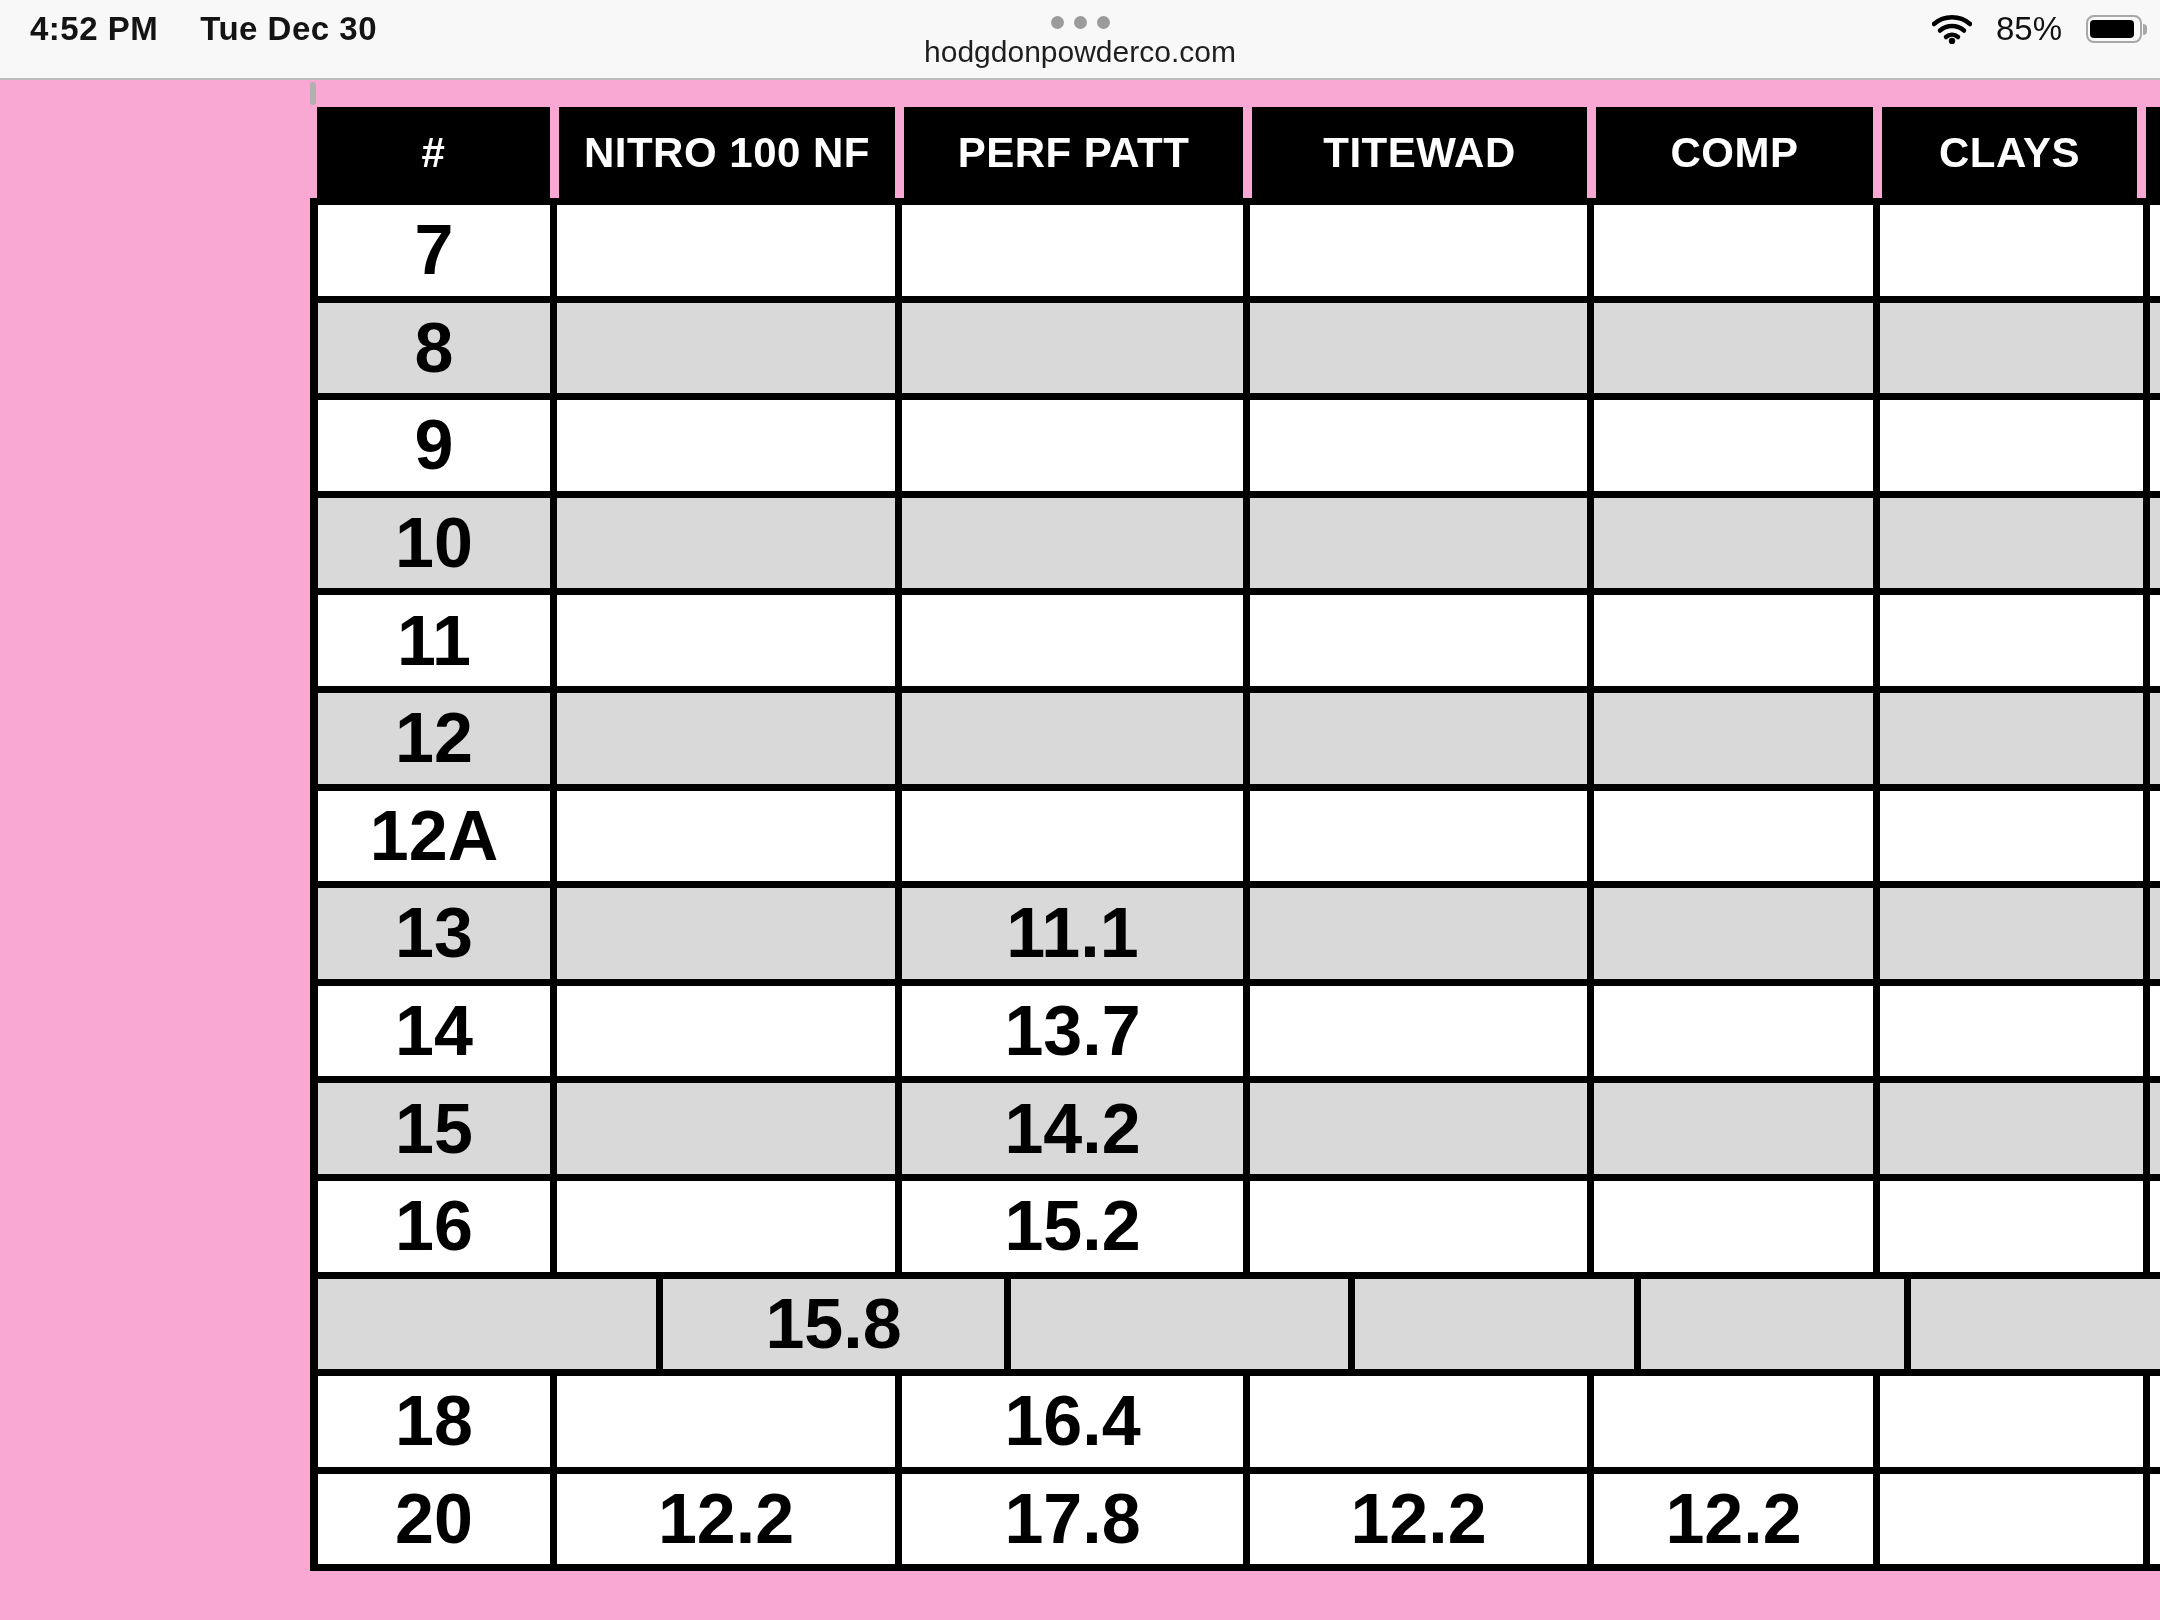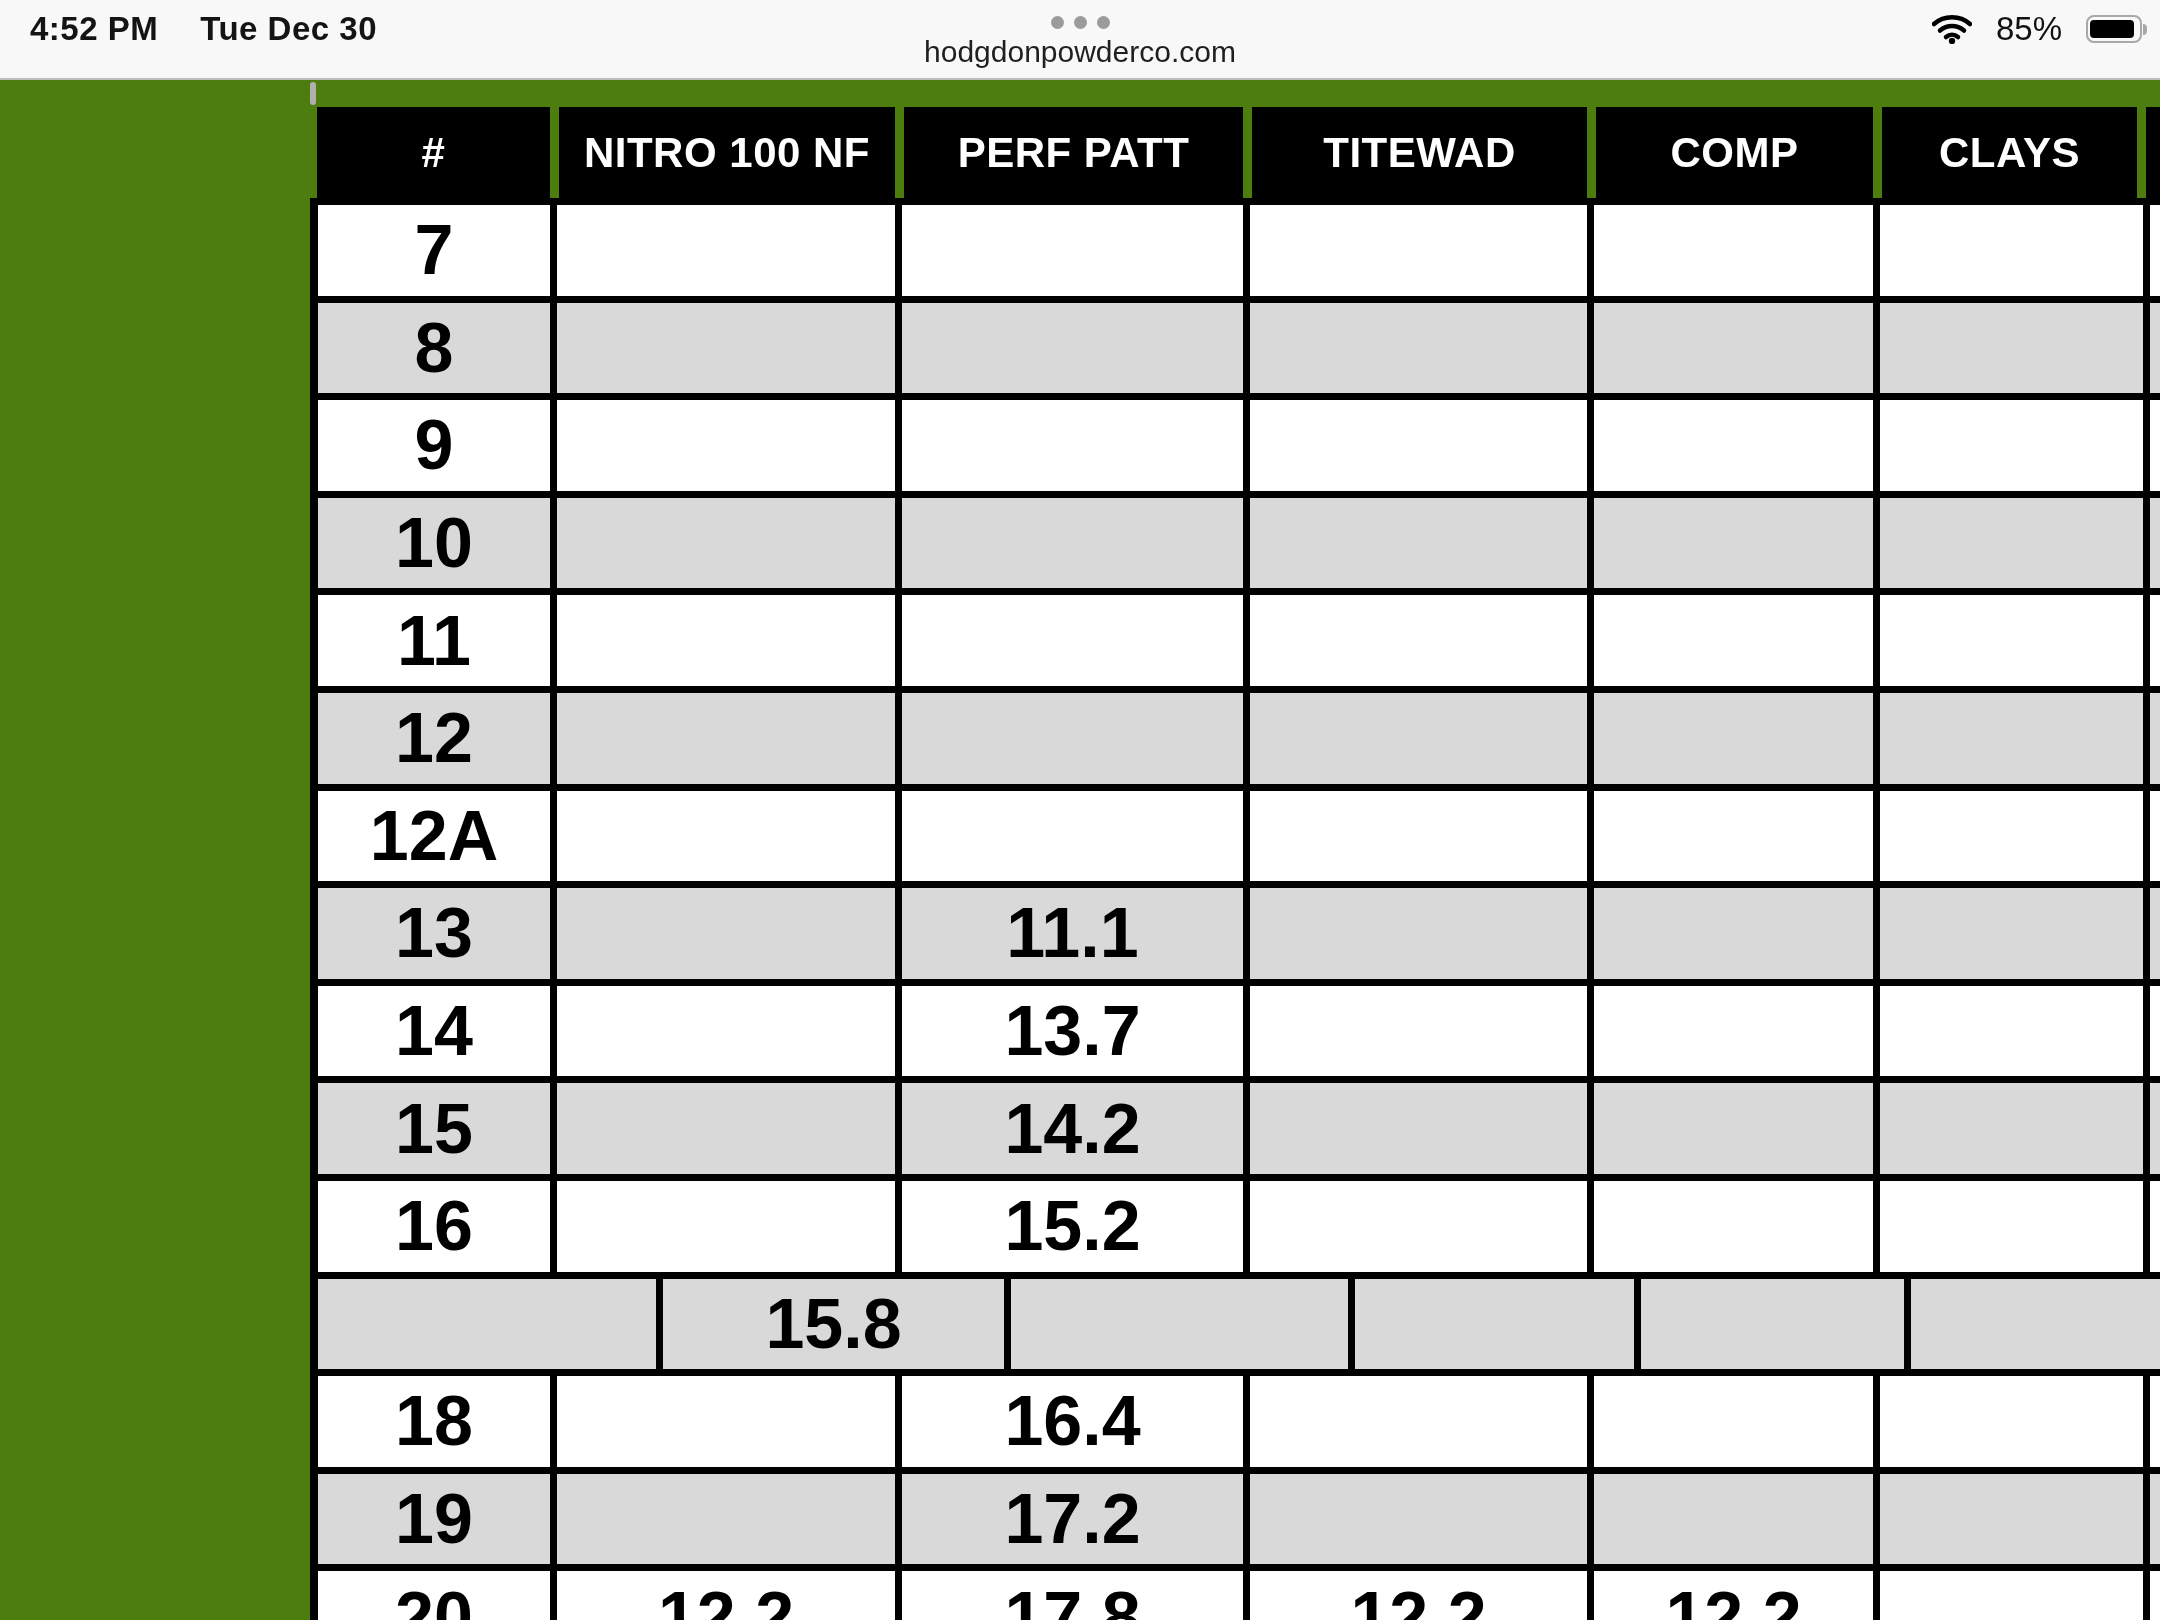--- a/index.html
+++ b/index.html
@@ -1,21 +1,21 @@
 <!DOCTYPE html>
 <html style="--header-bg: #000000; --header-text: #ffffff; --row-shaded: #d9d9d9; --border: #000000; --status-bg: #f8f8f8;"><head>
 <meta charset="utf-8">
 <style>
   html,body{margin:0;padding:0;}
   body{
     width:2160px;height:1620px;overflow:hidden;background:#ffffff;
     font-family:"Liberation Sans", sans-serif;
     position:relative;
   }
-  .screen{position:absolute;inset:0;width:2160px;height:1620px;overflow:hidden;background:#4d7c0f;}
+  .screen{position:absolute;inset:0;width:2160px;height:1620px;overflow:hidden;background:#f9a8d4;}
 
   
   .status-bar{
     position:absolute;left:0;top:0;width:2160px;height:80px;
     background:var(--status-bg,#f8f8f8);
     border-bottom:2px solid #bdbdbd;
     box-sizing:border-box;
   }
   .sb-left{
     position:absolute;left:30px;top:10px;display:flex;gap:42px;
@@ -242,29 +242,20 @@
       </div>
       <div class="trow">
         <div class="tcell c0">18</div>
         <div class="tcell c1"></div>
         <div class="tcell c2">16.4</div>
         <div class="tcell c3"></div>
         <div class="tcell c4"></div>
         <div class="tcell c5"></div>
         <div class="tcell c6"></div>
       </div>
-      <div class="trow shaded">
-        <div class="tcell c0">19</div>
-        <div class="tcell c1"></div>
-        <div class="tcell c2">17.2</div>
-        <div class="tcell c3"></div>
-        <div class="tcell c4"></div>
-        <div class="tcell c5"></div>
-        <div class="tcell c6"></div>
-      </div>
       <div class="trow">
         <div class="tcell c0">20</div>
         <div class="tcell c1">12.2</div>
         <div class="tcell c2">17.8</div>
         <div class="tcell c3">12.2</div>
         <div class="tcell c4">12.2</div>
         <div class="tcell c5"></div>
         <div class="tcell c6"></div>
       </div>
     </div>

